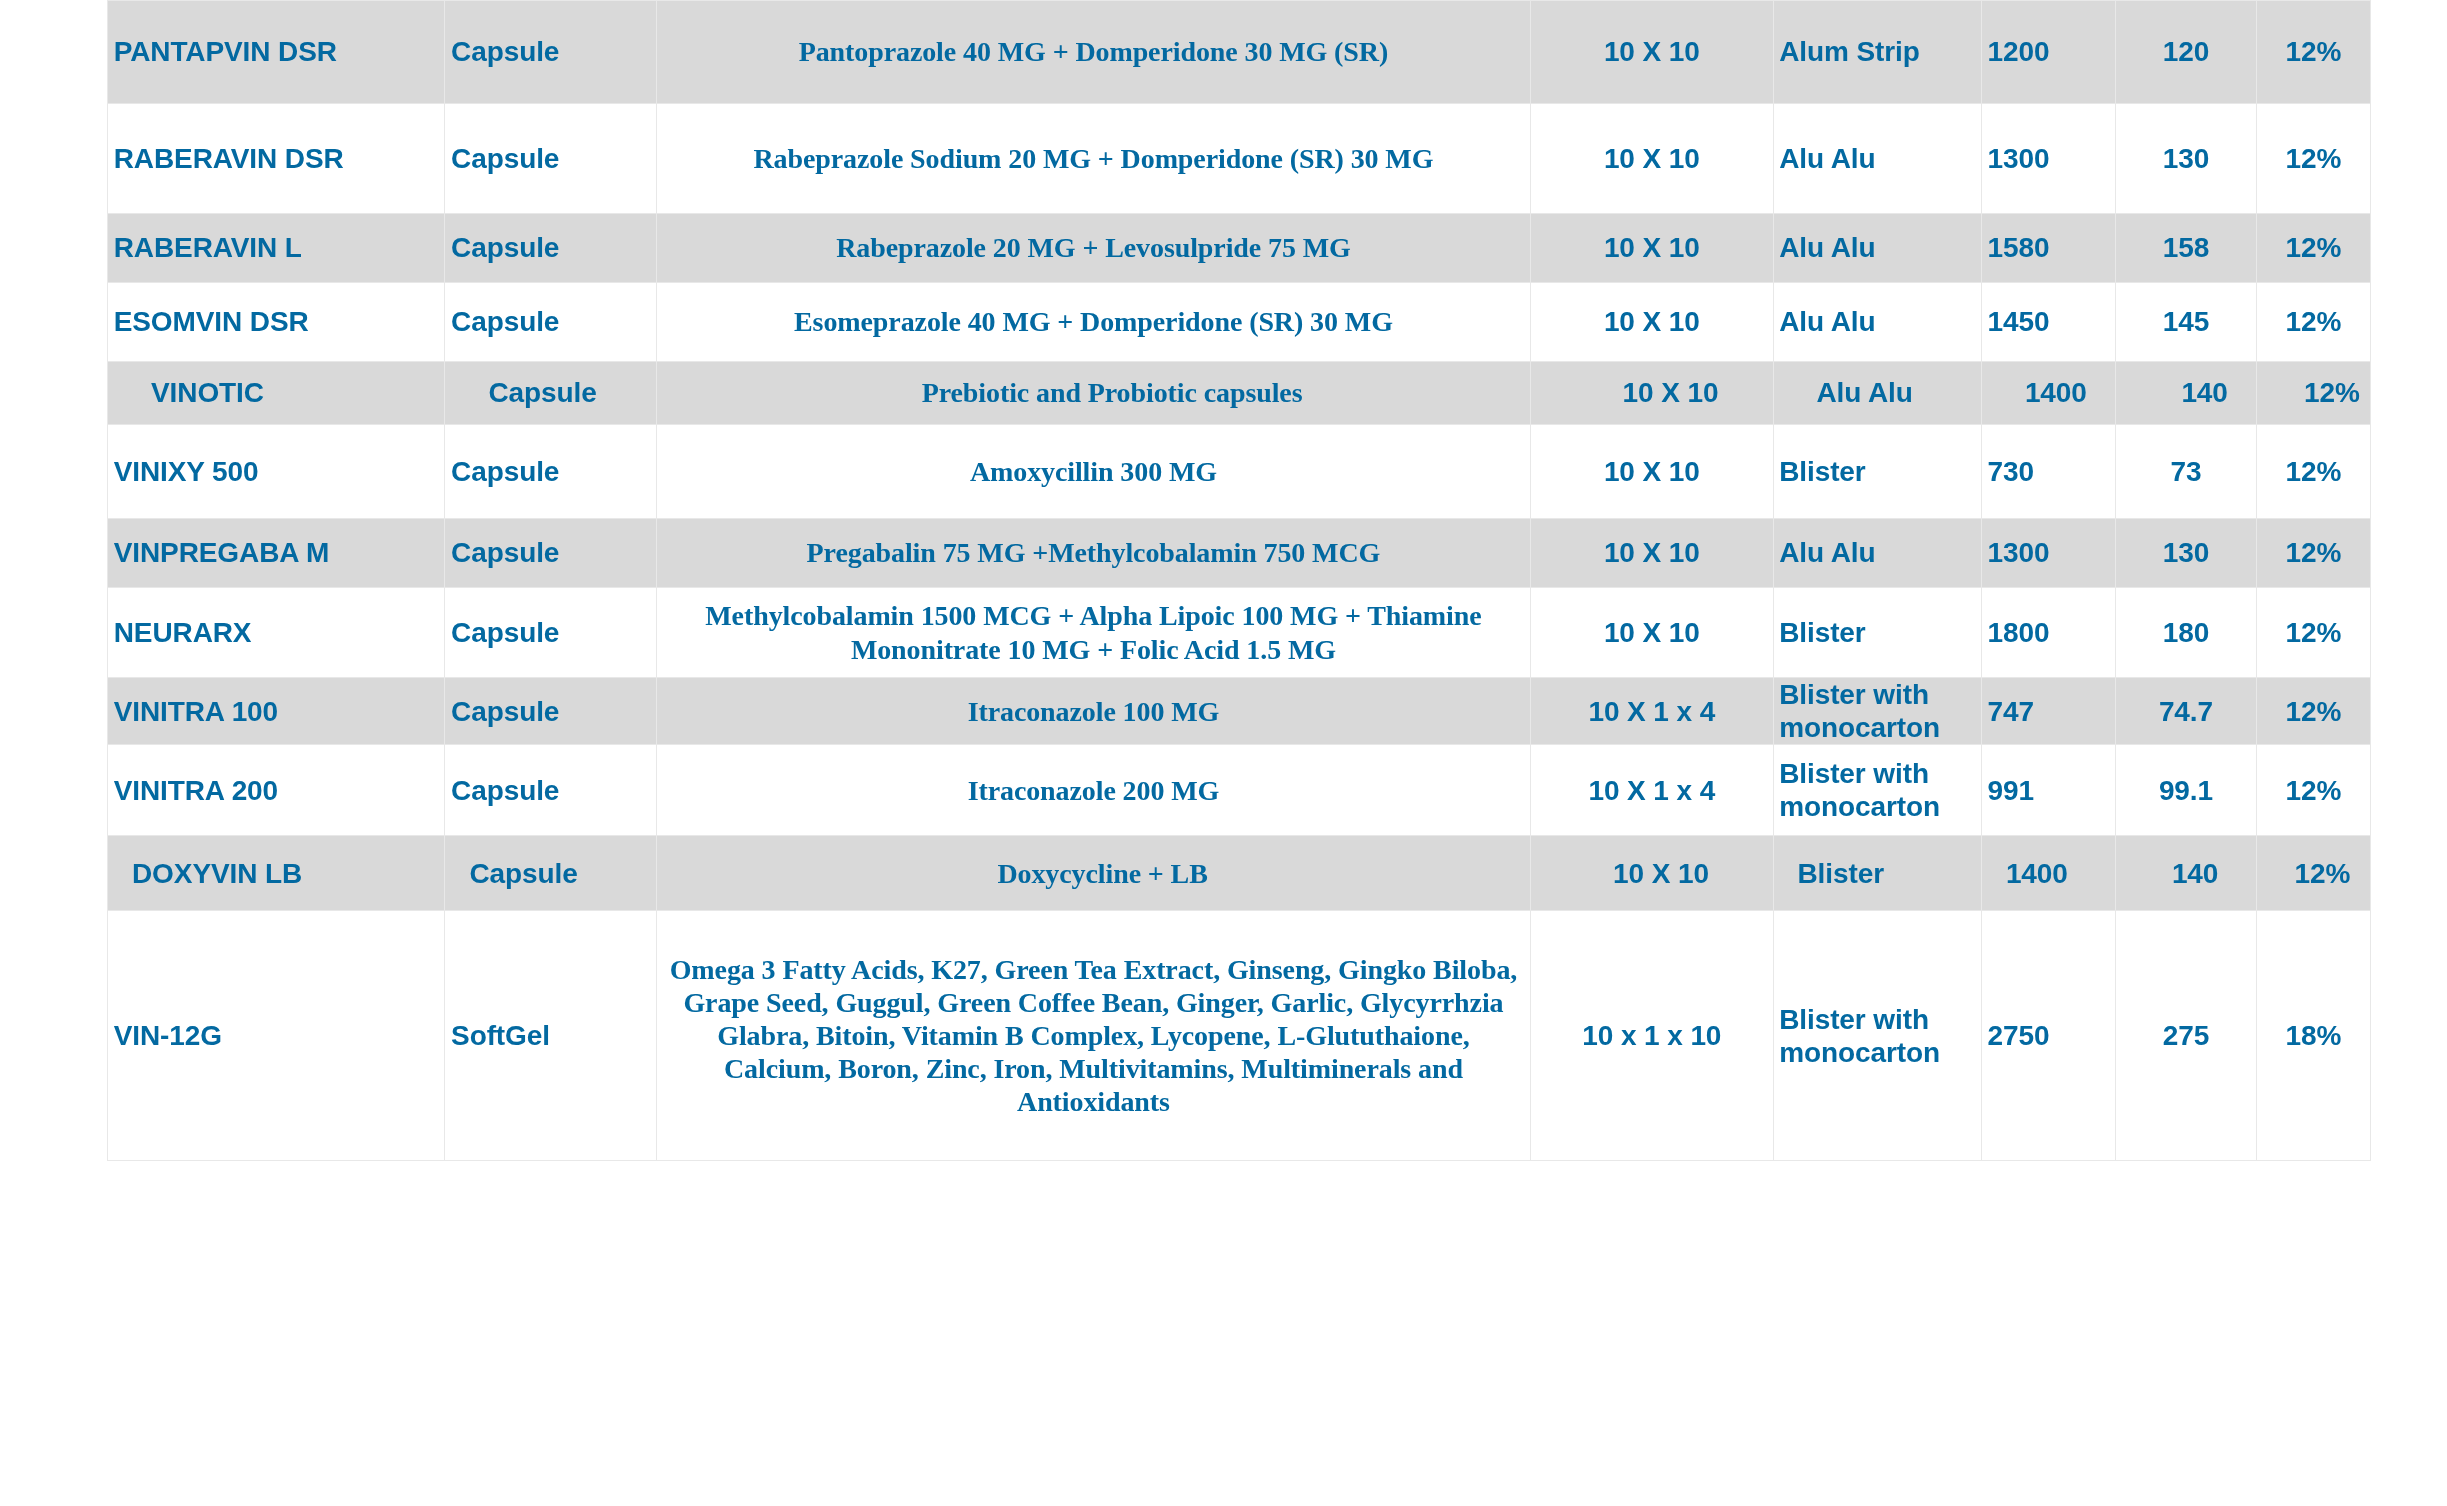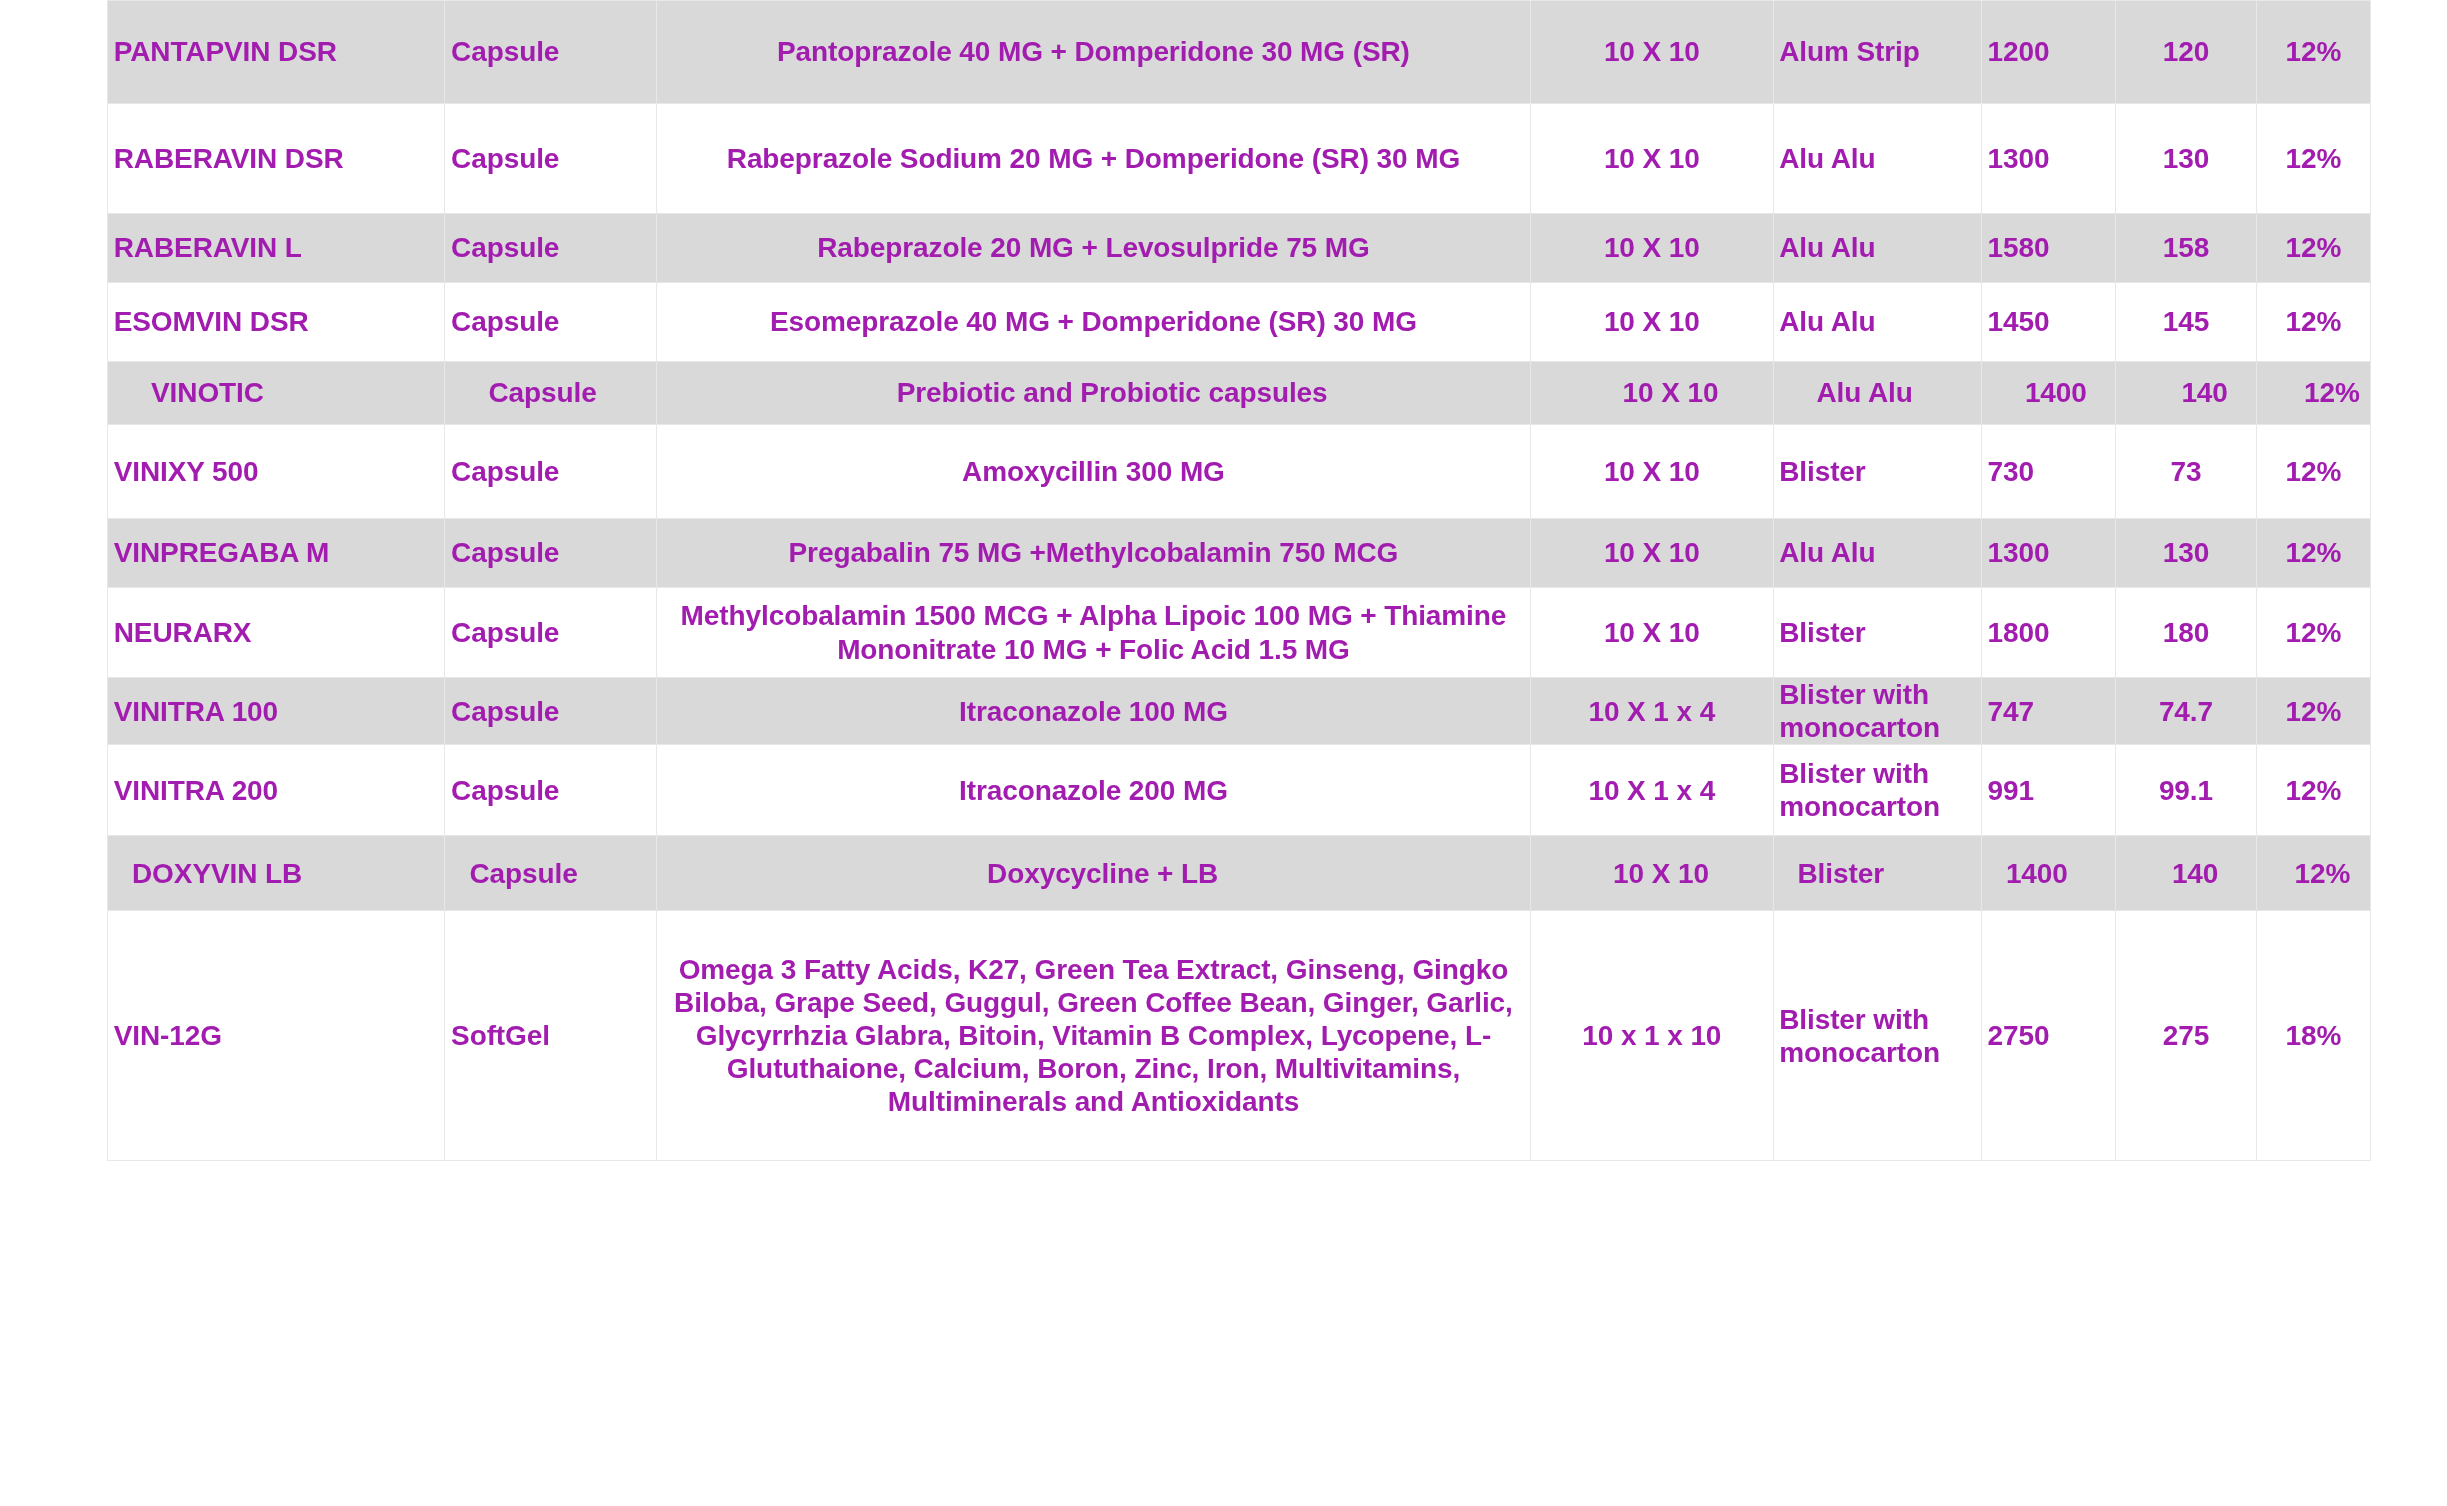--- a/index.html
+++ b/index.html
@@ -20,34 +20,34 @@
     background: #ffffff;
   }
   table.price-table {
     position: absolute;
     left: 107px;
     top: 0px;
     width: 2165px;
     border-collapse: collapse;
     table-layout: fixed;
     font-weight: bold;
-    color: #a21caf;
+    color: #0369a1;
   }
   table.price-table td {
     border: 1px solid #e8e8e8;
     padding: 0 5.7px;
     font-size: 28px;
     line-height: 1.18;
     vertical-align: middle;
     letter-spacing: -0.1px;
   }
   
   .c-brand    { width: 325px;  text-align: left;   padding-left: 13.4px; }
   .c-type     { width: 199px;  text-align: left;   padding-left: 13.4px; margin-left: 44px; }
-  .c-comp     { width: 862px;  text-align: center; }
+  .c-comp     { width: 862px;  text-align: center; font-family: Liberation Serif, serif; }
   .c-pack     { width: 230px;  text-align: center; }
   .c-packing  { width: 196px;  text-align: left;   padding-left: 9.6px; }
   .c-mrp      { width: 122px;  }
   .c-pts      { width: 128px;  text-align: center; }
   .c-gst      { width: 102px;  text-align: center; }
 
   
   tr.shaded td { background: #d9d9d9; }
   tr.plain  td { background: #ffffff; }
 

